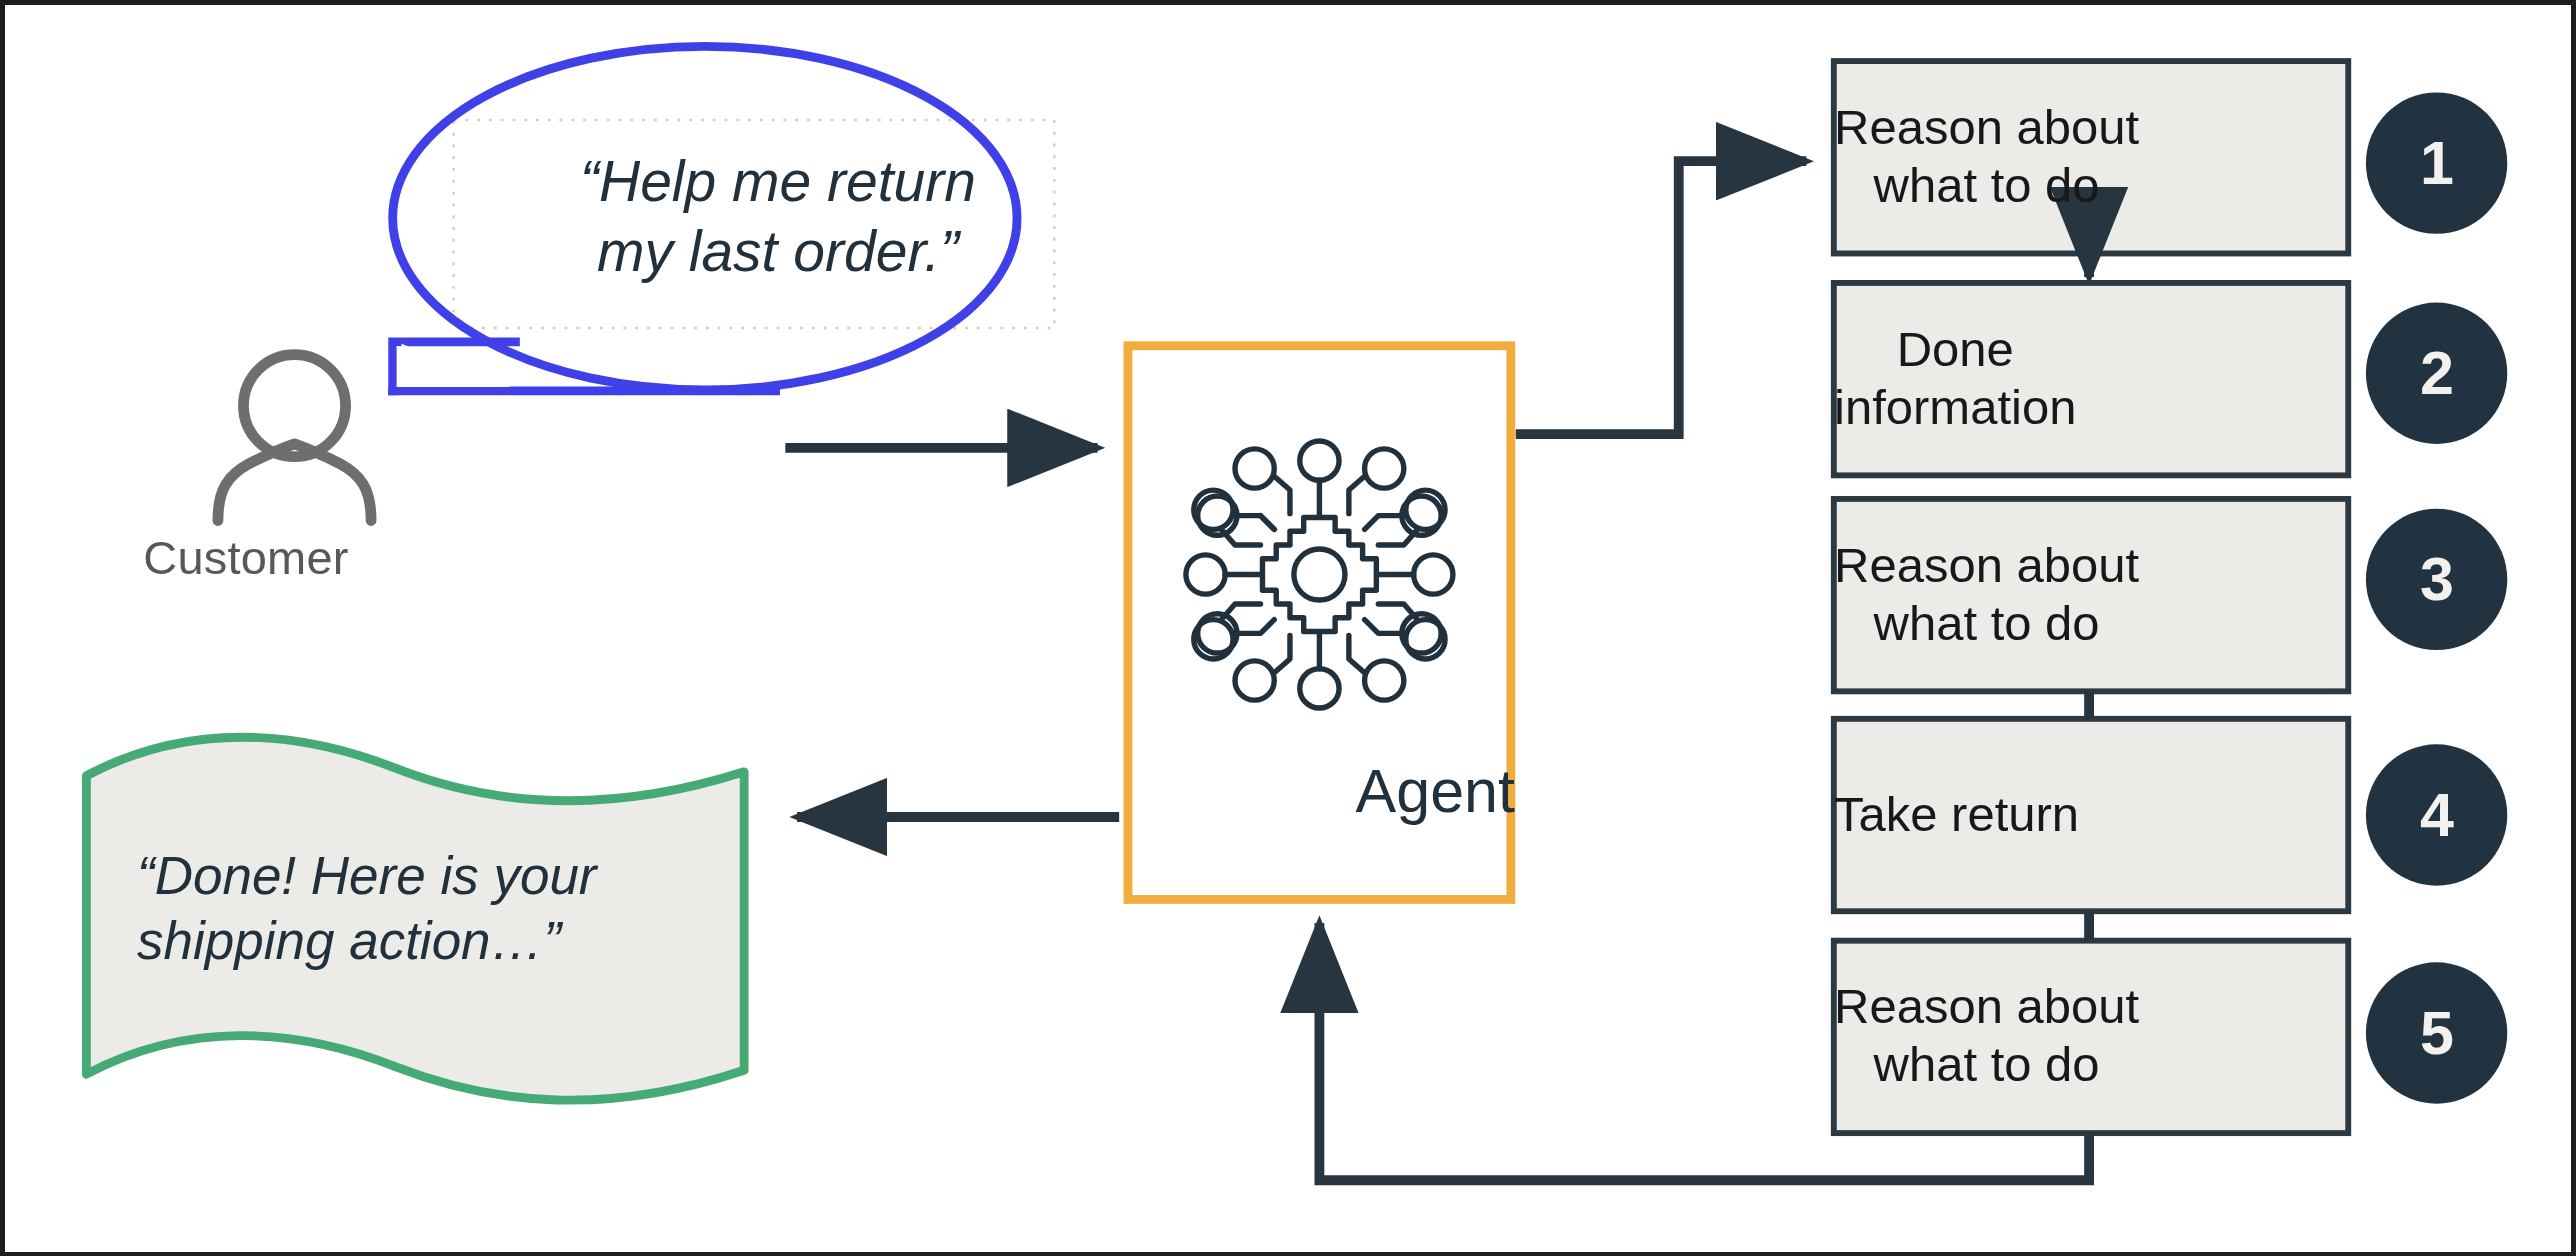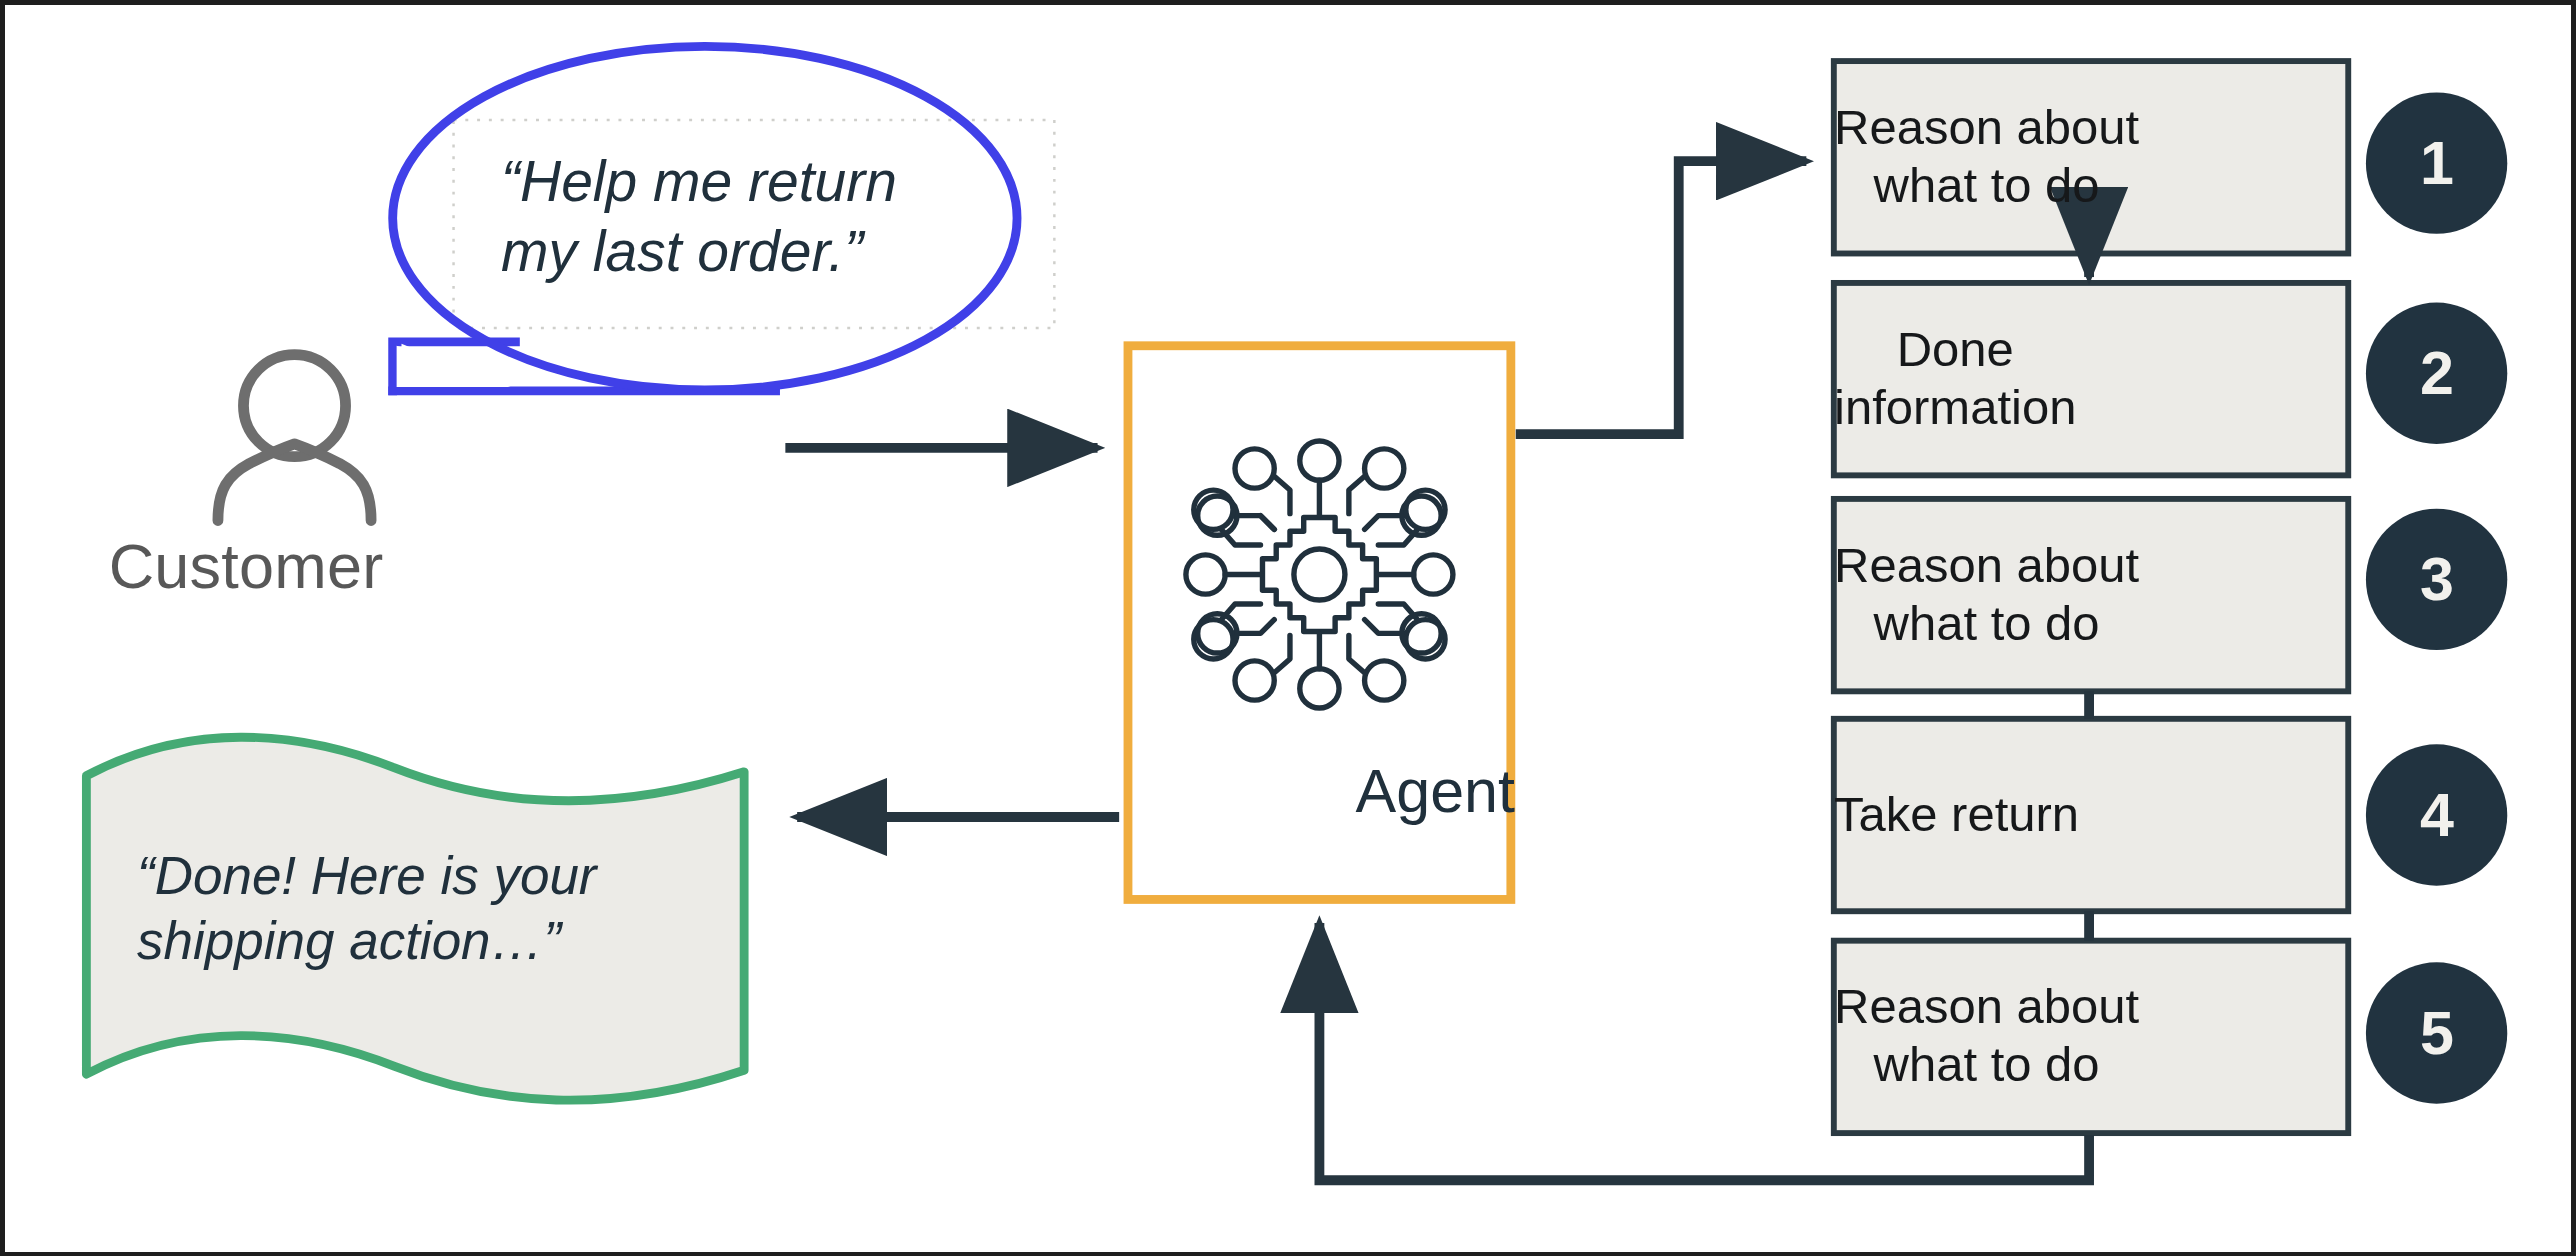--- a/index.html
+++ b/index.html
@@ -41,36 +41,36 @@
     font-style: italic;
     font-weight: 500;
     color: #20303c;
     line-height: 1.22;
   }
   .bubble-text {
     left: 454px;
     top: 147px;
     width: 601px;
     font-size: 57px;
-    text-align: left;
+    text-align: center;
     padding-left: 47px;
   }
   .banner-text {
     left: 137px;
     top: 844px;
     width: 589px;
     font-size: 53px;
     text-align: left;
   }
   .customer-label {
     left: 79px;
     top: 530px;
     width: 334px;
     text-align: center;
-    font-size: 63px;
+    font-size: 47px;
     color: #585858;
     letter-spacing: 0.2px;
   }
   .agent-label {
     left: 1124px;
     top: 756px;
     width: 391px;
     text-align: right;
     font-size: 61px;
     color: #20303c;

